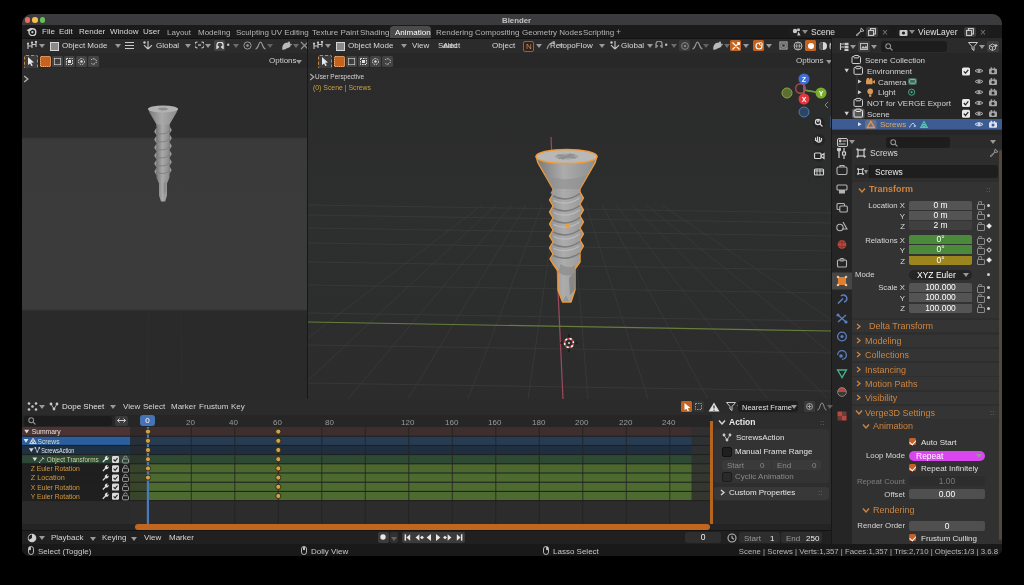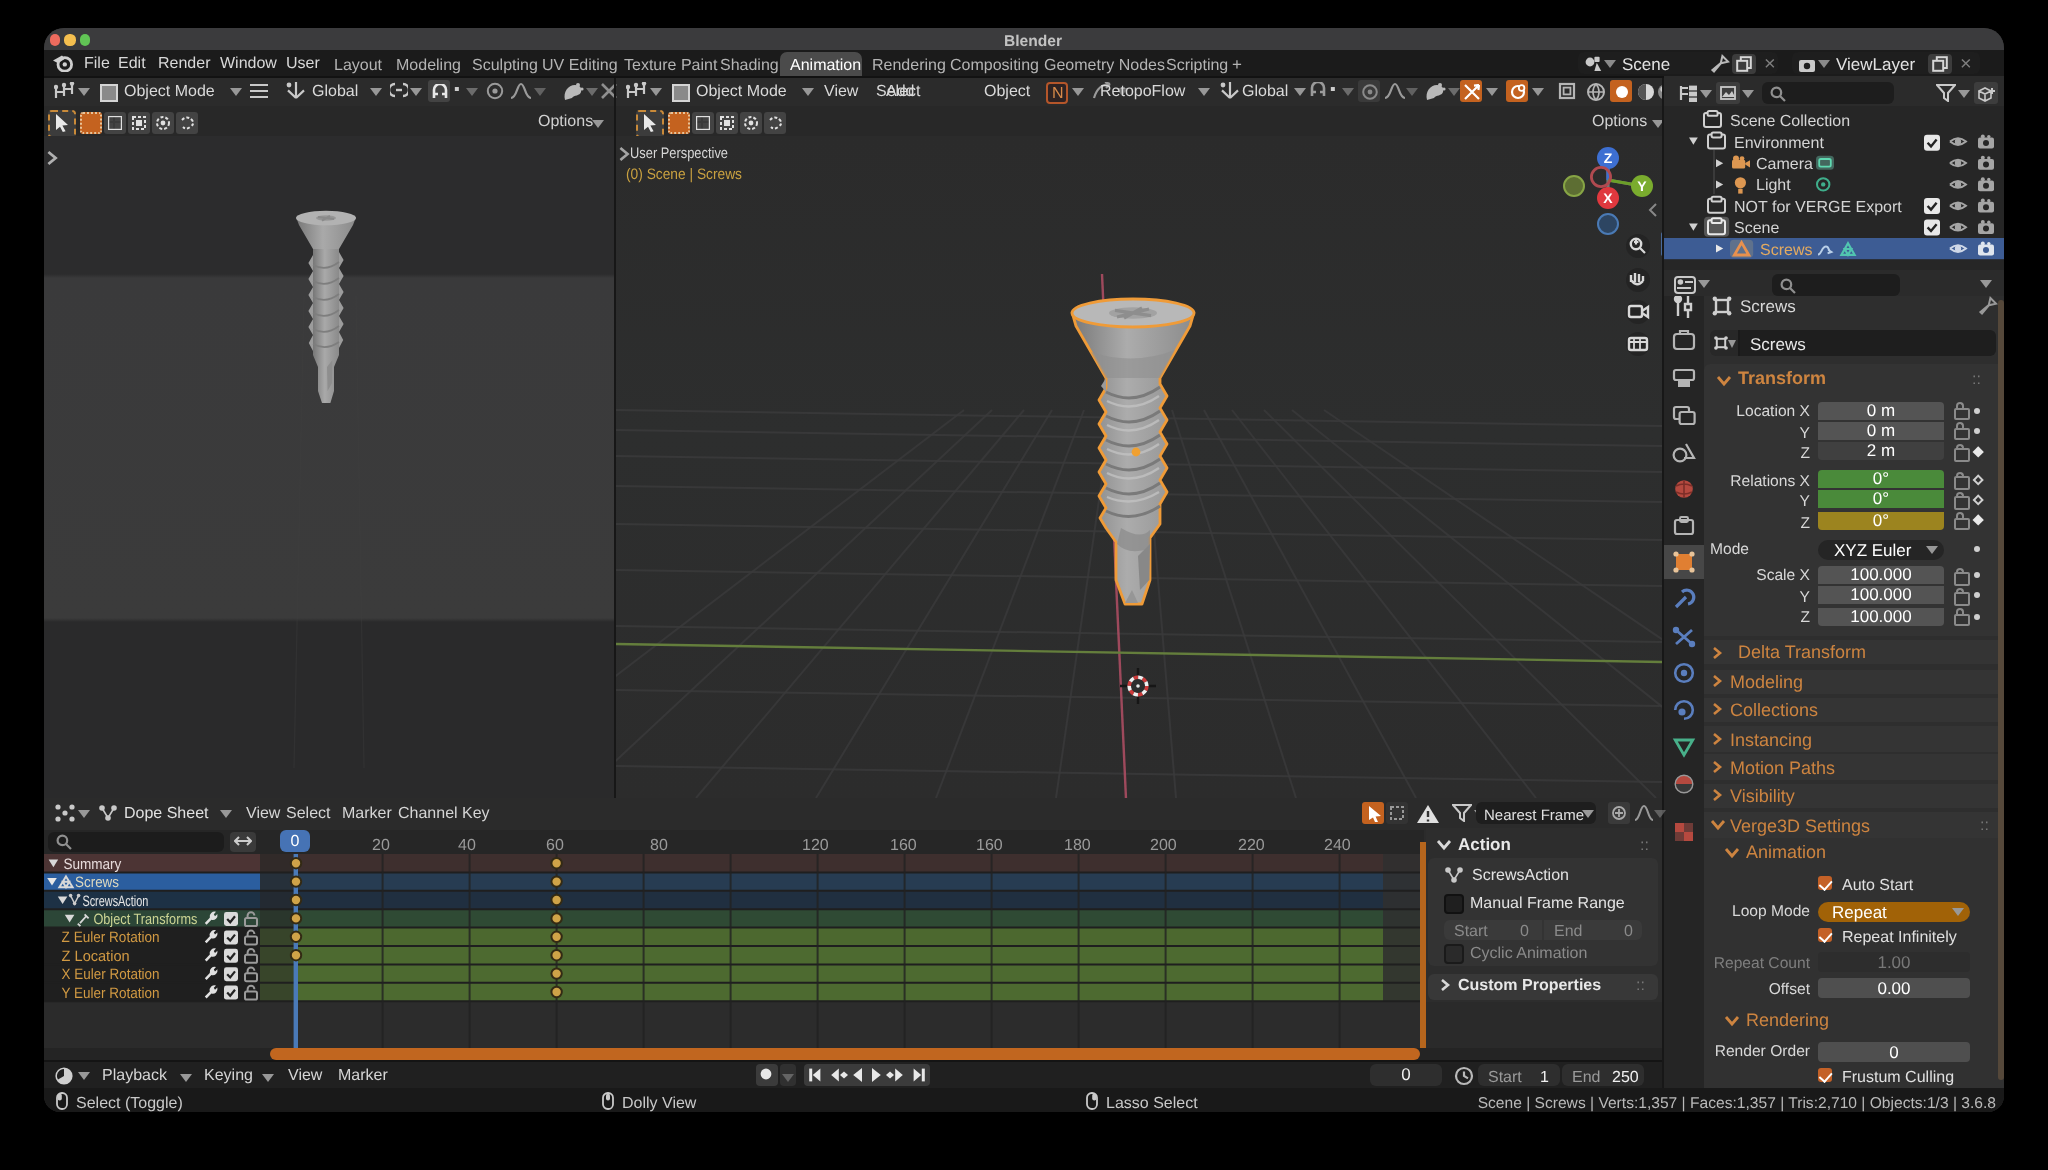--- a/index.html
+++ b/index.html
@@ -808,21 +808,21 @@
       </svg>
 
     <div class="ab" style="left:852px;top:418.8px;width:150px;height:125px;background:#313131"></div>
     <svg class="ab" style="left:862px;top:422.5px" width="8" height="7" viewBox="0 0 8 7">
         <path d="M1 1.5 l3 3.5 l3 -3.5" stroke="#cd8440" stroke-width="1.4" fill="none"></path>
       </svg>
     <div class="phead" style="left:873px;top:421.8px">Animation</div>
     <div class="chk" style="left:909px;top:438px"></div>
     <div class="t8" style="left:921px;top:438.5px;color:#e0e0e0">Auto Start</div>
     <div class="t8" style="left:855px;top:452px;width:50px;text-align:right;color:#d8d8d8;font-size:7.8px">Loop Mode</div>
-    <div class="fld" style="left:909px;top:450.5px;width:76px;height:10px;line-height:10.5px;background:#a16207;text-align:left;padding-left:7px;box-sizing:border-box;border-radius:5px">Repeat</div>
+    <div class="fld" style="left:909px;top:450.5px;width:76px;height:10px;line-height:10.5px;background:#d946ef;text-align:left;padding-left:7px;box-sizing:border-box;border-radius:5px">Repeat</div>
     <div class="car" style="left:976px;top:454px"></div>
     <div class="chk" style="left:909px;top:464.3px"></div>
     <div class="t8" style="left:921px;top:465px;color:#e0e0e0">Repeat Infinitely</div>
     <div class="t8" style="left:855px;top:477.8px;width:50px;text-align:right;color:#7e7e7e;font-size:7.8px">Repeat Count</div>
     <div class="fld" style="left:909px;top:476.3px;width:76px;height:10px;line-height:10.5px;background:#2d2d2d;color:#787878">1.00</div>
     <div class="t8" style="left:855px;top:490.8px;width:50px;text-align:right;color:#d8d8d8;font-size:7.8px">Offset</div>
     <div class="fld" style="left:909px;top:489.3px;width:76px;height:10px;line-height:10.5px;background:#4f4f4f">0.00</div>
     <svg class="ab" style="left:862px;top:507px" width="8" height="7" viewBox="0 0 8 7">
         <path d="M1 1.5 l3 3.5 l3 -3.5" stroke="#cd8440" stroke-width="1.4" fill="none"></path>
       </svg>
@@ -850,21 +850,21 @@
         <circle cx="2" cy="2" r="1.4" fill="#c9c9c9"></circle>
         <circle cx="8" cy="2" r="1.4" fill="#c9c9c9"></circle>
         <circle cx="5" cy="7" r="1.4" fill="#c9c9c9"></circle>
         <path d="M2 2 L5 7 L8 2" stroke="#c9c9c9" stroke-width="0.8" fill="none"></path>
       </svg>
     <div class="t" style="left:62px;top:402.5px;color:#e0e0e0;font-size:8px">Dope Sheet</div>
     <div class="car" style="left:110px;top:405px"></div>
     <div class="t" style="left:123px;top:402.5px;color:#d5d5d5;font-size:8px">View</div>
     <div class="t" style="left:143px;top:402.5px;color:#d5d5d5;font-size:8px">Select</div>
     <div class="t" style="left:171px;top:402.5px;color:#d5d5d5;font-size:8px">Marker</div>
-    <div class="t" style="left:199px;top:402.5px;color:#d5d5d5;font-size:8px">Channel</div>
+    <div class="t" style="left:199px;top:402.5px;color:#d5d5d5;font-size:8px">Frustum</div>
     <div class="t" style="left:231px;top:402.5px;color:#d5d5d5;font-size:8px">Key</div>
     <div class="ab" style="left:681px;top:401px;width:11px;height:11px;background:#c4621f;border-radius:1.5px"></div>
     <svg class="ab" style="left:684px;top:403px" width="7" height="8" viewBox="0 0 7 8">
         <path d="M0.5 0 L6.5 5 L3.8 5.3 L5 8 L3.5 8 L2.5 5.8 L0.5 7 Z" fill="#fff"></path>
       </svg>
     <div class="tile" style="left:693px;top:401px;width:11px;height:11px;background:#333"></div>
     <svg class="ab" style="left:695px;top:403px" width="7" height="7" viewBox="0 0 7 7">
         <rect x="0.5" y="0.5" width="6" height="6" fill="none" stroke="#999" stroke-width="1" stroke-dasharray="1.5 1"></rect>
       </svg>
     <svg class="ab" style="left:708px;top:401.5px" width="12" height="10" viewBox="0 0 12 10">
@@ -1078,21 +1078,21 @@
     <div class="t8" style="left:727px;top:461.5px;color:#8a8a8a">Start</div>
     <div class="t8" style="left:760px;top:461.5px;color:#8a8a8a">0</div>
     <div class="t8" style="left:777px;top:461.5px;color:#8a8a8a">End</div>
     <div class="t8" style="left:812px;top:461.5px;color:#8a8a8a">0</div>
     <div class="ab" style="left:722px;top:471.5px;width:8px;height:8px;background:#2a2a2a;border:1px solid #1a1a1a;border-radius:2px"></div>
     <div class="t8" style="left:735px;top:473px;color:#8a8a8a">Cyclic Animation</div>
     <div class="ab" style="left:714px;top:487px;width:115px;height:13px;background:#383838;border-radius:3px"></div>
     <svg class="ab" style="left:719px;top:489px" width="7" height="7" viewBox="0 0 7 7">
         <path d="M2 1 l3 2.5 l-3 2.5" stroke="#d8d8d8" stroke-width="1.3" fill="none"></path>
       </svg>
-    <div class="t8" style="left:729px;top:489px;color:#e8e8e8;font-weight:bold">Custom Properties</div>
+    <div class="t8" style="left:729px;top:489px;color:#e8e8e8;font-weight:normal">Custom Properties</div>
     <div class="t8" style="left:818px;top:489px;color:#777">::</div>
     <div class="ab" style="left:713px;top:501px;width:118px;height:23px;background:#2a2a2a"></div>
 
     <div class="ab" style="left:22px;top:524px;width:809px;height:6px;background:#242424"></div>
     <div class="ab" style="left:135px;top:523.8px;width:575px;height:6px;background:#c1661f;border-radius:3px"></div>
   </div>
 
   <div class="ab" style="left:22px;top:530px;width:809px;height:14px;background:#202020;border-top:1px solid #141414;box-sizing:border-box;"></div>
   <div id="playbar">
     <svg class="ab" style="left:27px;top:533px" width="10" height="10" viewBox="0 0 10 10">

